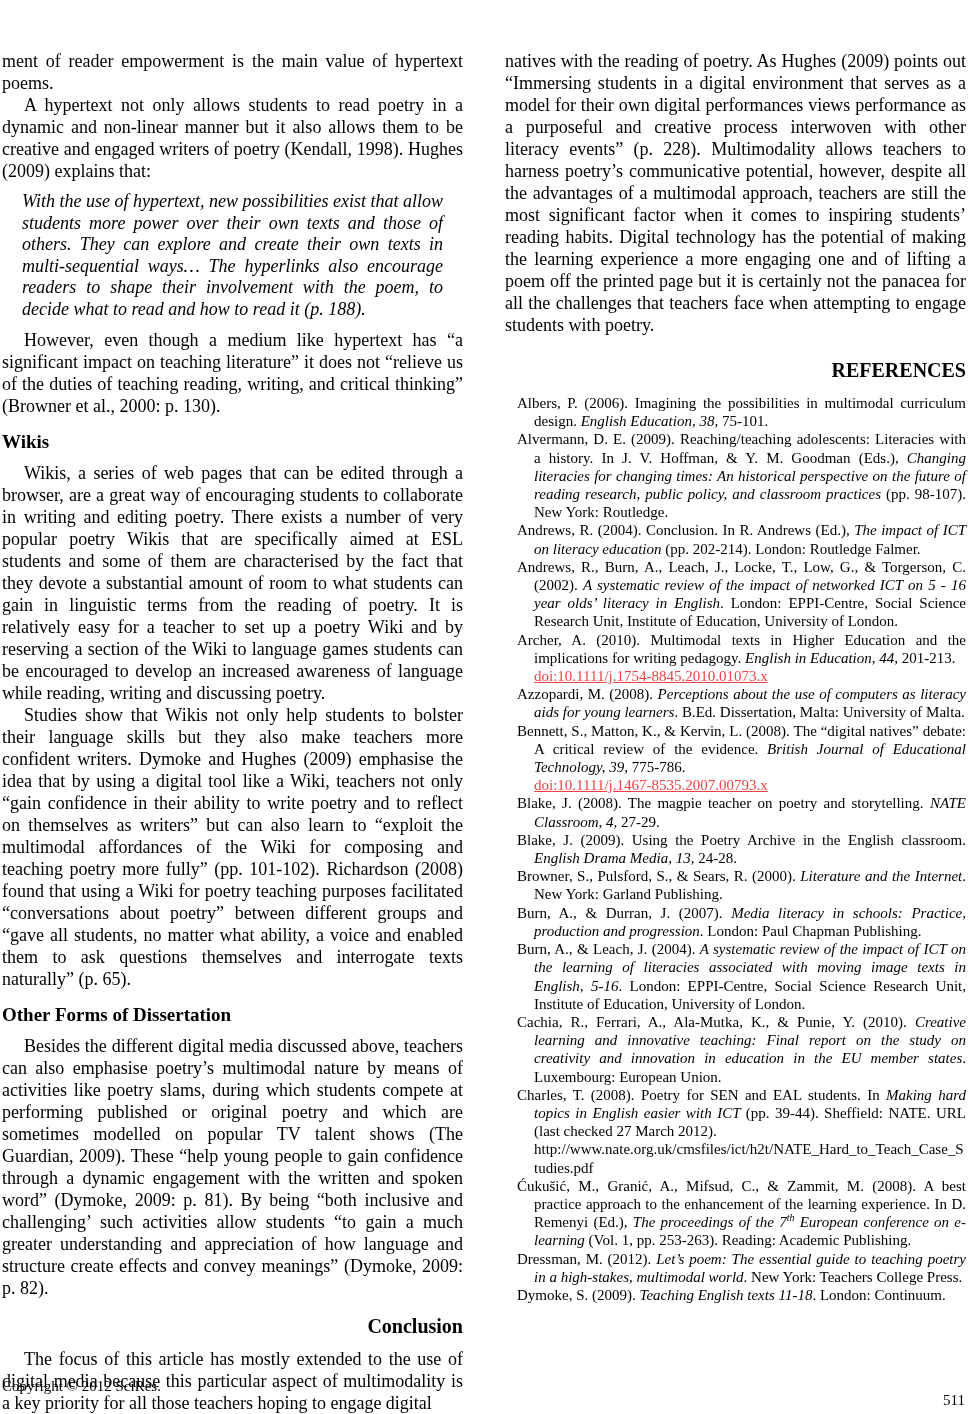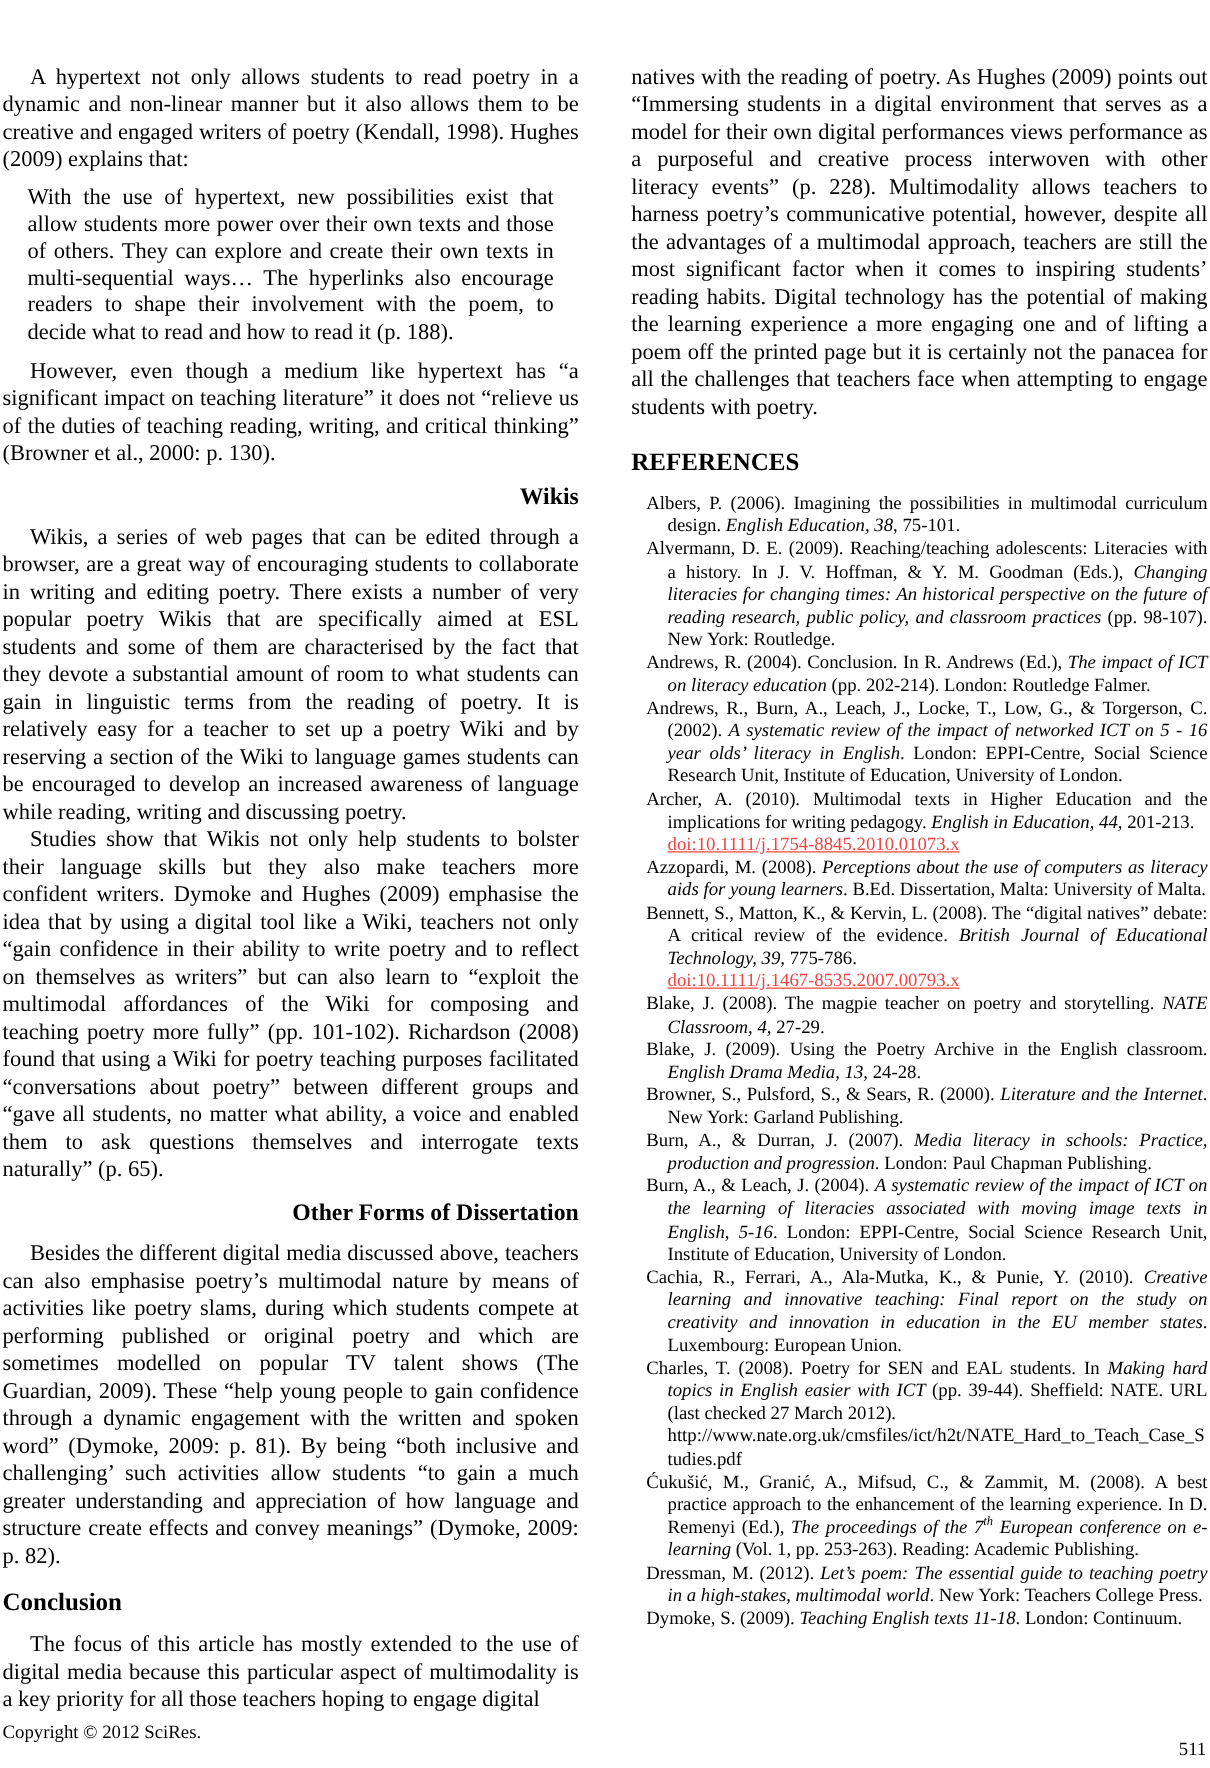--- a/index.html
+++ b/index.html
@@ -30,34 +30,35 @@
     text-align: justify;
   }
   .col-left  { left: 2px; }
   .col-right { left: 505px; }
   .para { text-indent: 22px; }
   .para.no-indent { text-indent: 0; }
   .blockquote {
     margin: 9px 20px 9px 20px;
     line-height: 21.5px;
     text-align: justify;
+    font-style: italic;
   }
   .section-heading {
     font-weight: bold;
     font-size: 19px;
     line-height: 24px;
-    text-align: right;
+    text-align: left;
     text-indent: 0;
     margin: 13px 0 8px 0;
   }
   .centered-heading {
     font-weight: bold;
     font-size: 20px;
     line-height: 25px;
-    text-align: left;
+    text-align: right;
     text-indent: 0;
     margin: 15px 0 9px 0;
   }
   .refs-heading { margin-top: 22px; margin-bottom: 11px; }
   .refs {
     font-size: 15px;
     line-height: 18.2px;
   }
   .ref {
     padding-left: 17px;
@@ -81,20 +82,21 @@
     text-align: left;
   }
 </style>
 </head>
 <body>
 
 <div class="page">
 
 
   <div class="column col-left">
+    <p class="para no-indent">ment of reader empowerment is the main value of hypertext poems.</p>
     <p class="para">A hypertext not only allows students to read poetry in a dynamic and non-linear manner but it also allows them to be creative and engaged writers of poetry (Kendall, 1998). Hughes (2009) explains that:</p>
     <div class="blockquote">With the use of hypertext, new possibilities exist that allow students more power over their own texts and those of others. They can explore and create their own texts in multi-sequential ways… The hyperlinks also encourage readers to shape their involvement with the poem, to decide what to read and how to read it (p. 188).</div>
     <p class="para">However, even though a medium like hypertext has “a significant impact on teaching literature” it does not “relieve us of the duties of teaching reading, writing, and critical thinking” (Browner et al., 2000: p. 130).</p>
     <h3 class="section-heading">Wikis</h3>
     <p class="para">Wikis, a series of web pages that can be edited through a browser, are a great way of encouraging students to collaborate in writing and editing poetry. There exists a number of very popular poetry Wikis that are specifically aimed at ESL students and some of them are characterised by the fact that they devote a substantial amount of room to what students can gain in linguistic terms from the reading of poetry. It is relatively easy for a teacher to set up a poetry Wiki and by reserving a section of the Wiki to language games students can be encouraged to develop an increased awareness of language while reading, writing and discussing poetry.</p>
     <p class="para">Studies show that Wikis not only help students to bolster their language skills but they also make teachers more confident writers. Dymoke and Hughes (2009) emphasise the idea that by using a digital tool like a Wiki, teachers not only “gain confidence in their ability to write poetry and to reflect on themselves as writers” but can also learn to “exploit the multimodal affordances of the Wiki for composing and teaching poetry more fully” (pp. 101-102). Richardson (2008) found that using a Wiki for poetry teaching purposes facilitated “conversations about poetry” between different groups and “gave all students, no matter what ability, a voice and enabled them to ask questions themselves and interrogate texts naturally” (p. 65).</p>
     <h3 class="section-heading">Other Forms of Dissertation</h3>
     <p class="para">Besides the different digital media discussed above, teachers can also emphasise poetry’s multimodal nature by means of activities like poetry slams, during which students compete at performing published or original poetry and which are sometimes modelled on popular TV talent shows (The Guardian, 2009). These “help young people to gain confidence through a dynamic engagement with the written and spoken word” (Dymoke, 2009: p. 81). By being “both inclusive and challenging’ such activities allow students “to gain a much greater understanding and appreciation of how language and structure create effects and convey meanings” (Dymoke, 2009: p. 82).</p>
     <h2 class="centered-heading">Conclusion</h2>
     <p class="para">The focus of this article has mostly extended to the use of digital media because this particular aspect of multimodality is a key priority for all those teachers hoping to engage digital</p>

